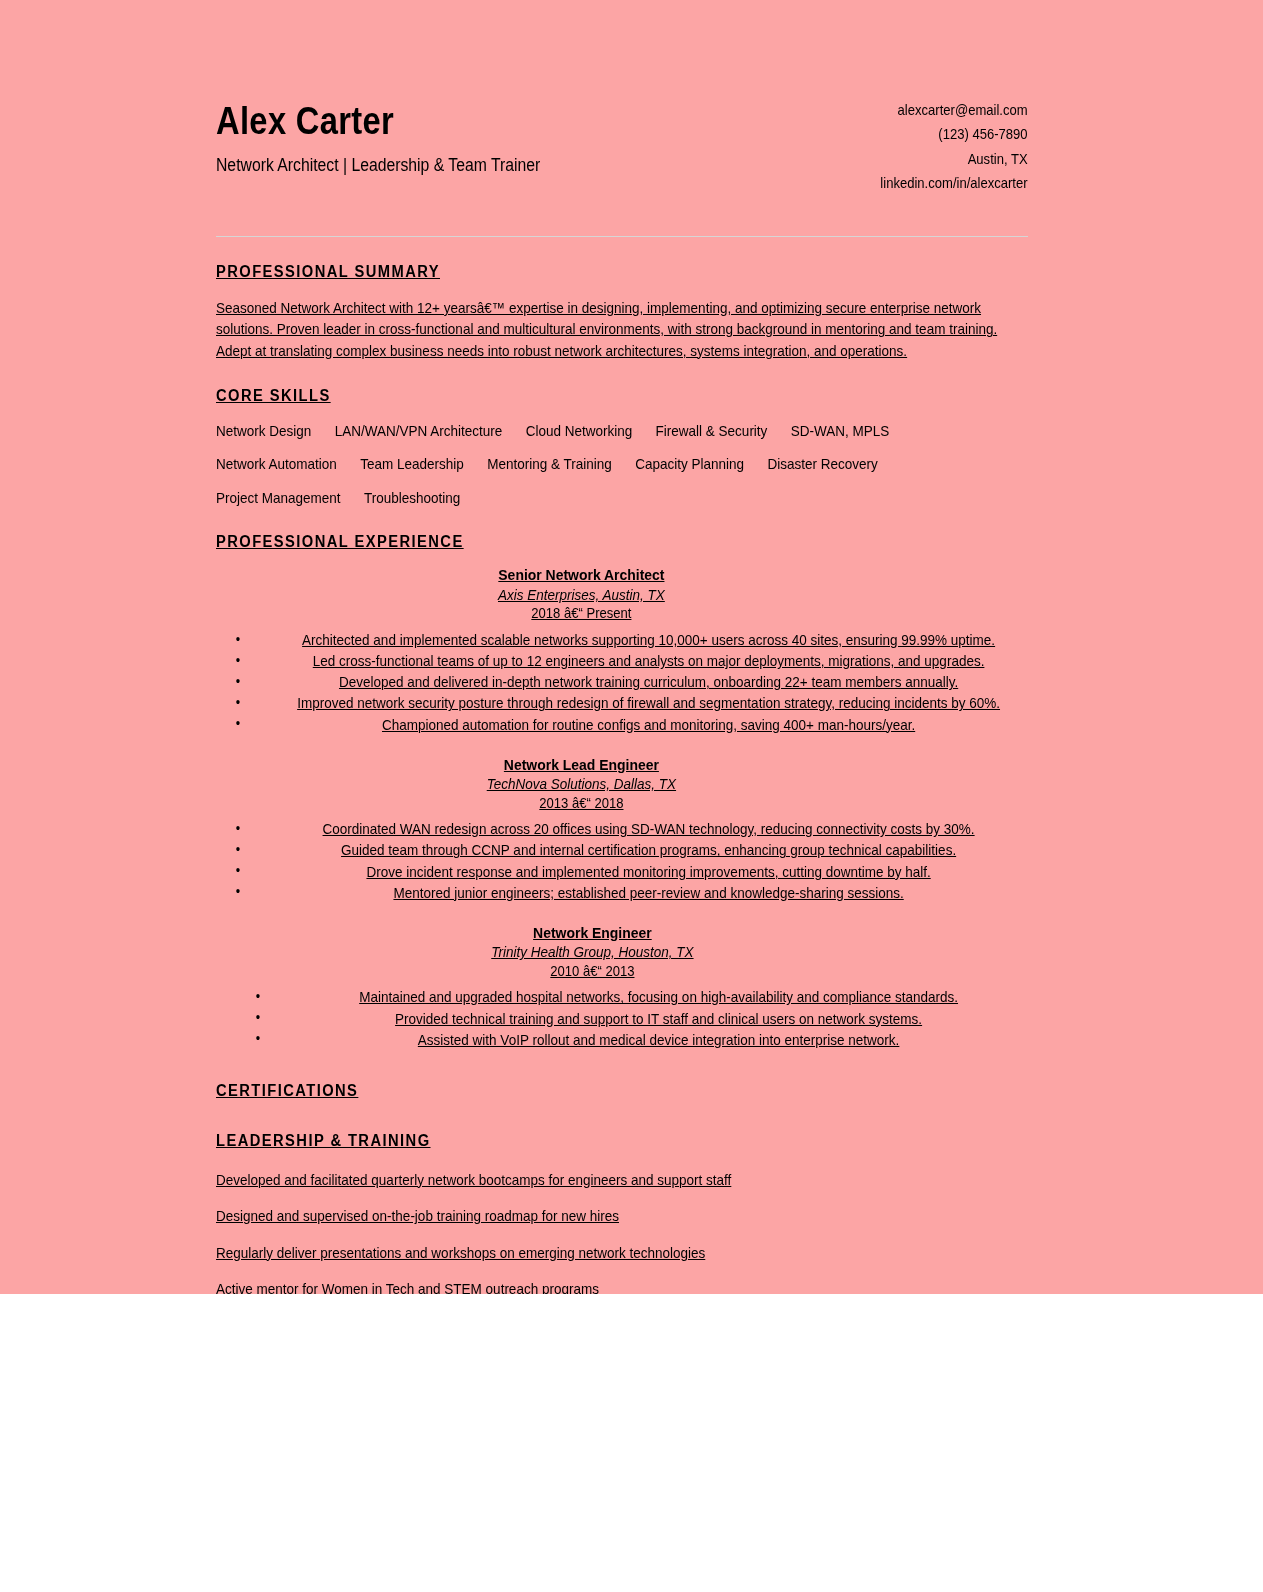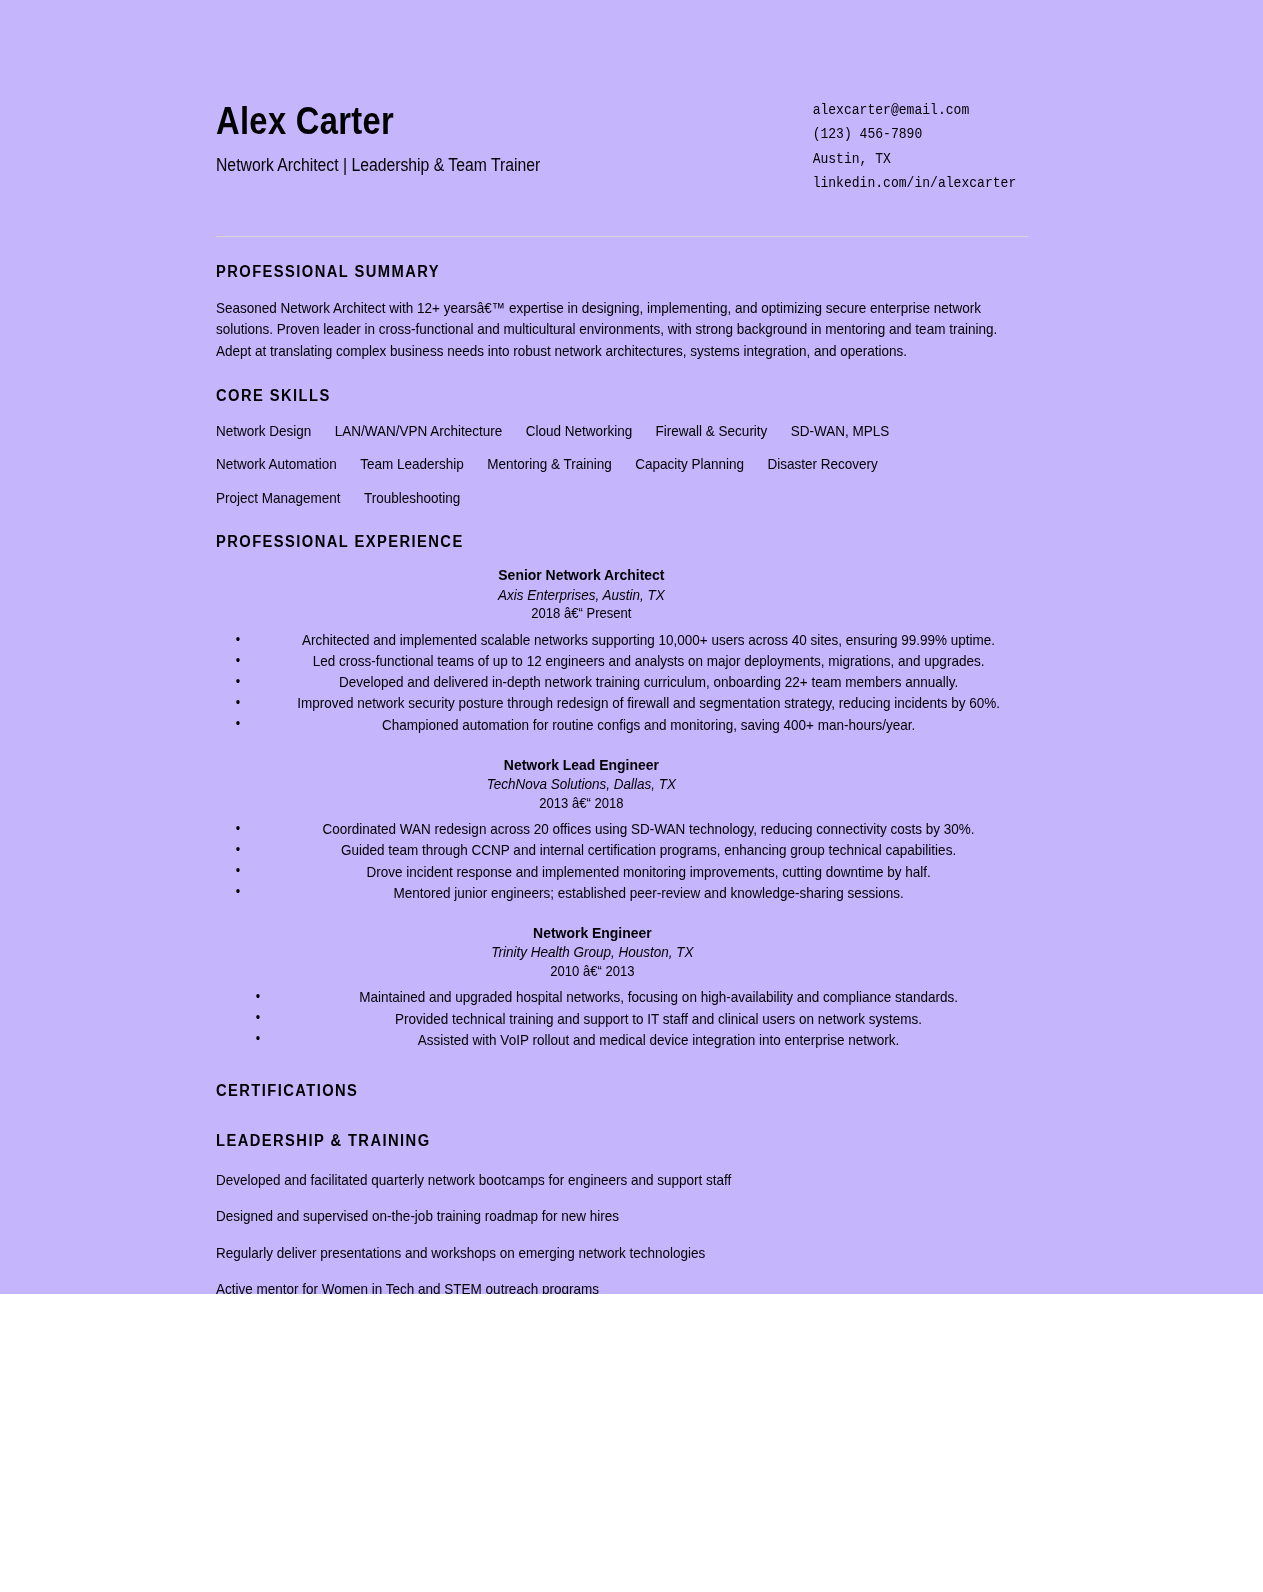--- a/index.html
+++ b/index.html
@@ -17,21 +17,21 @@
   }
 
   
   .page {
     position: absolute;
     left: 0;
     top: 0;
     width: 1263px;
     height: 1294px;
     overflow: hidden;
-    background: #c4b5fd;
+    background: #fca5a5;
   }
 
   .sheet {
     position: absolute;
     left: 216px;
     top: 0;
     width: 812px;
   }
 
   
@@ -56,44 +56,44 @@
   .headline {
     font-size: 17.5px;
     line-height: 1.2;
     margin: 0;
     transform: scaleX(0.9);
     transform-origin: left center;
     white-space: nowrap;
   }
   .contact {
     position: absolute;
-    right: 12px;
+    right: 0;
     top: 98px;
-    text-align: left;
+    text-align: right;
     font-size: 14.5px;
     line-height: 1.68;
-    font-family: Liberation Mono, monospace;
   }
   .contact div {
     transform: scaleX(0.9);
     transform-origin: right center;
     white-space: nowrap;
   }
 
   .rule {
     margin-top: 26px;
     border: 0;
     border-top: 1px solid #d6d6d6;
     height: 0;
     width: 100%;
   }
 
   
   .section {
     margin-top: 26px;
+    text-decoration: underline;
   }
   .section-title {
     font-size: 16px;
     font-weight: bold;
     letter-spacing: 1.55px;
     margin: 0 0 16px 0;
     transform: scaleX(0.92);
     transform-origin: left center;
     white-space: nowrap;
   }

